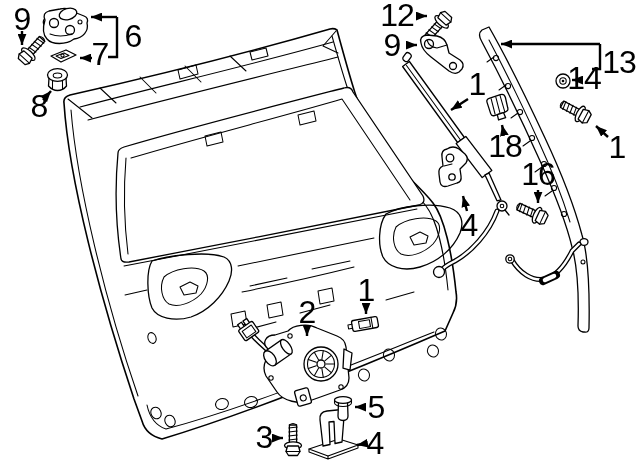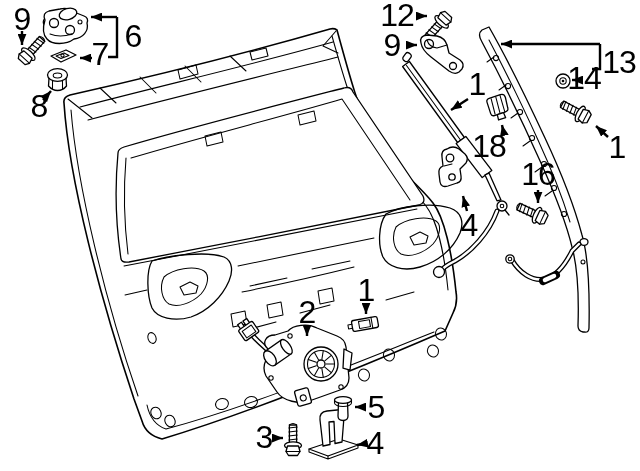--- a/index.html
+++ b/index.html
@@ -275,14 +275,14 @@
   <div class="callout" style="left:39px;top:106px">8</div>
   <div class="callout" style="left:22px;top:19px">9</div>
   <div class="callout" style="left:477px;top:84px">1</div>
   <div class="callout" style="left:392px;top:45px">9</div>
   <div class="callout" style="left:397px;top:15px">12</div>
   <div class="callout" style="left:469px;top:225px">4</div>
   <div class="callout" style="left:538px;top:174px">16</div>
   <div class="callout" style="left:619px;top:62px">13</div>
   <div class="callout" style="left:584px;top:78px">14</div>
   <div class="callout" style="left:617px;top:147px">1</div>
-  <div class="callout" style="left:489px;top:146px">18</div>
+  <div class="callout" style="left:505px;top:146px">18</div>
 </div>
 
 </body></html>

